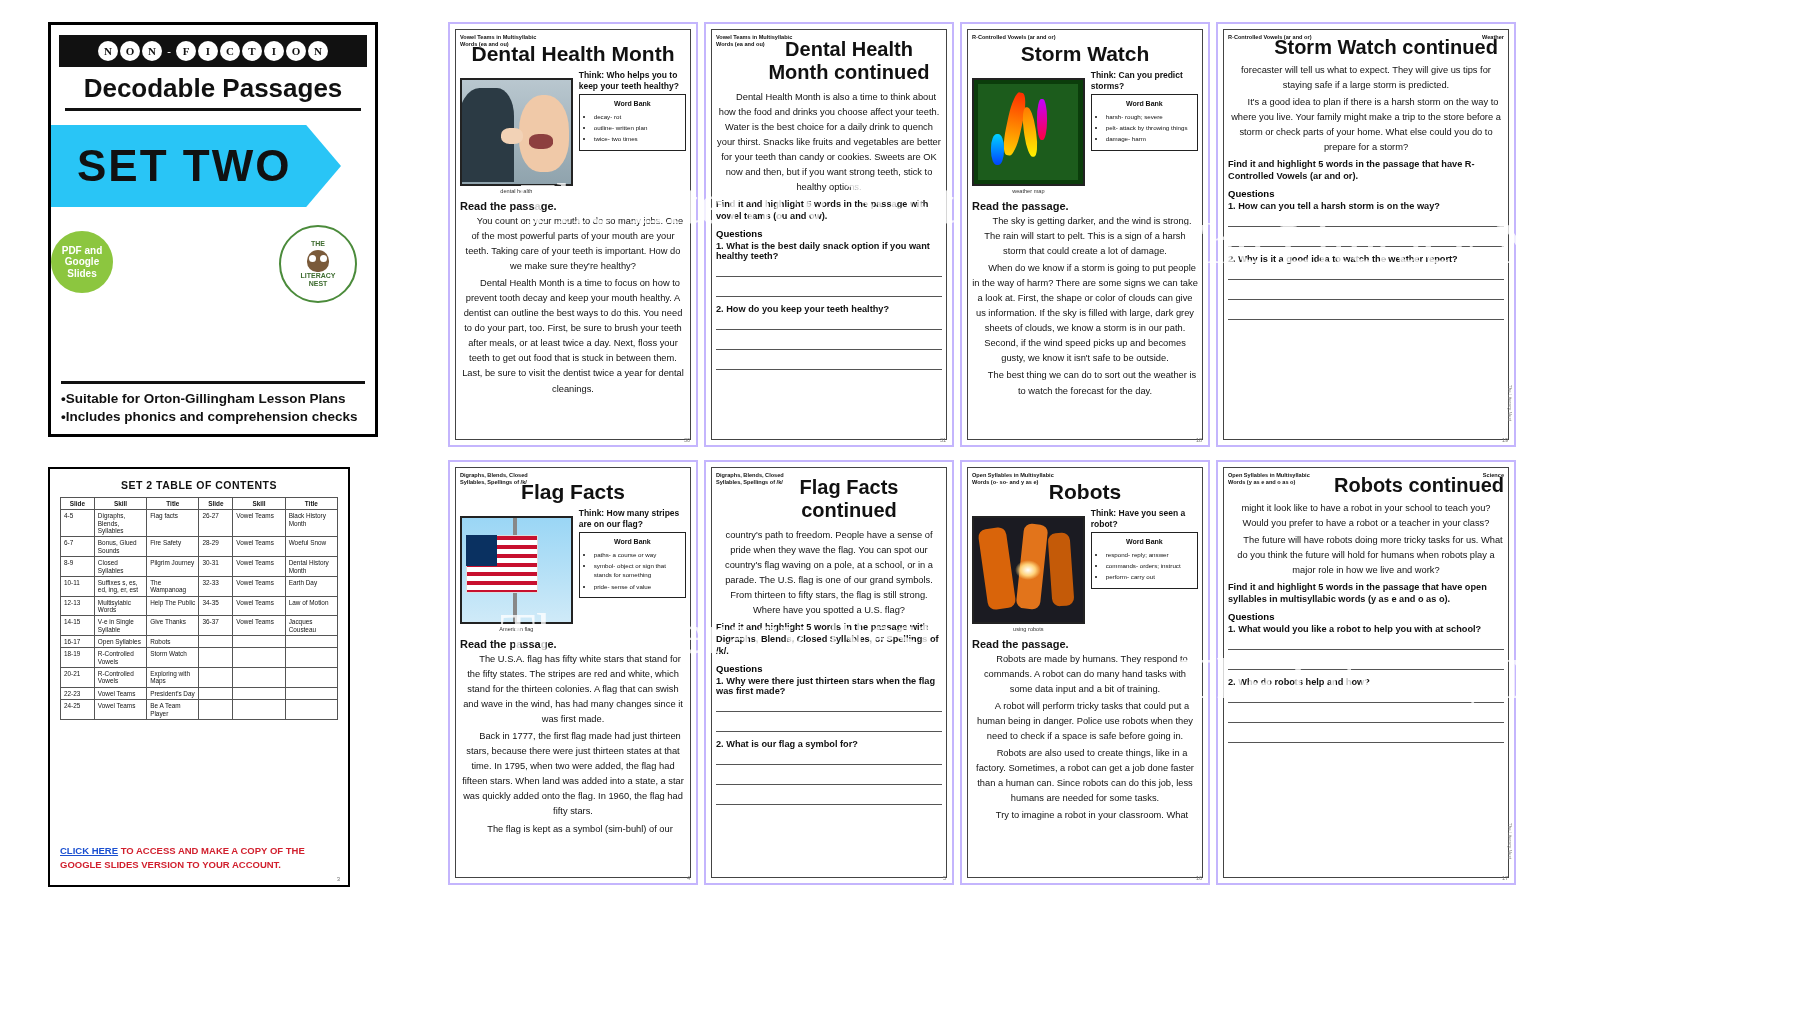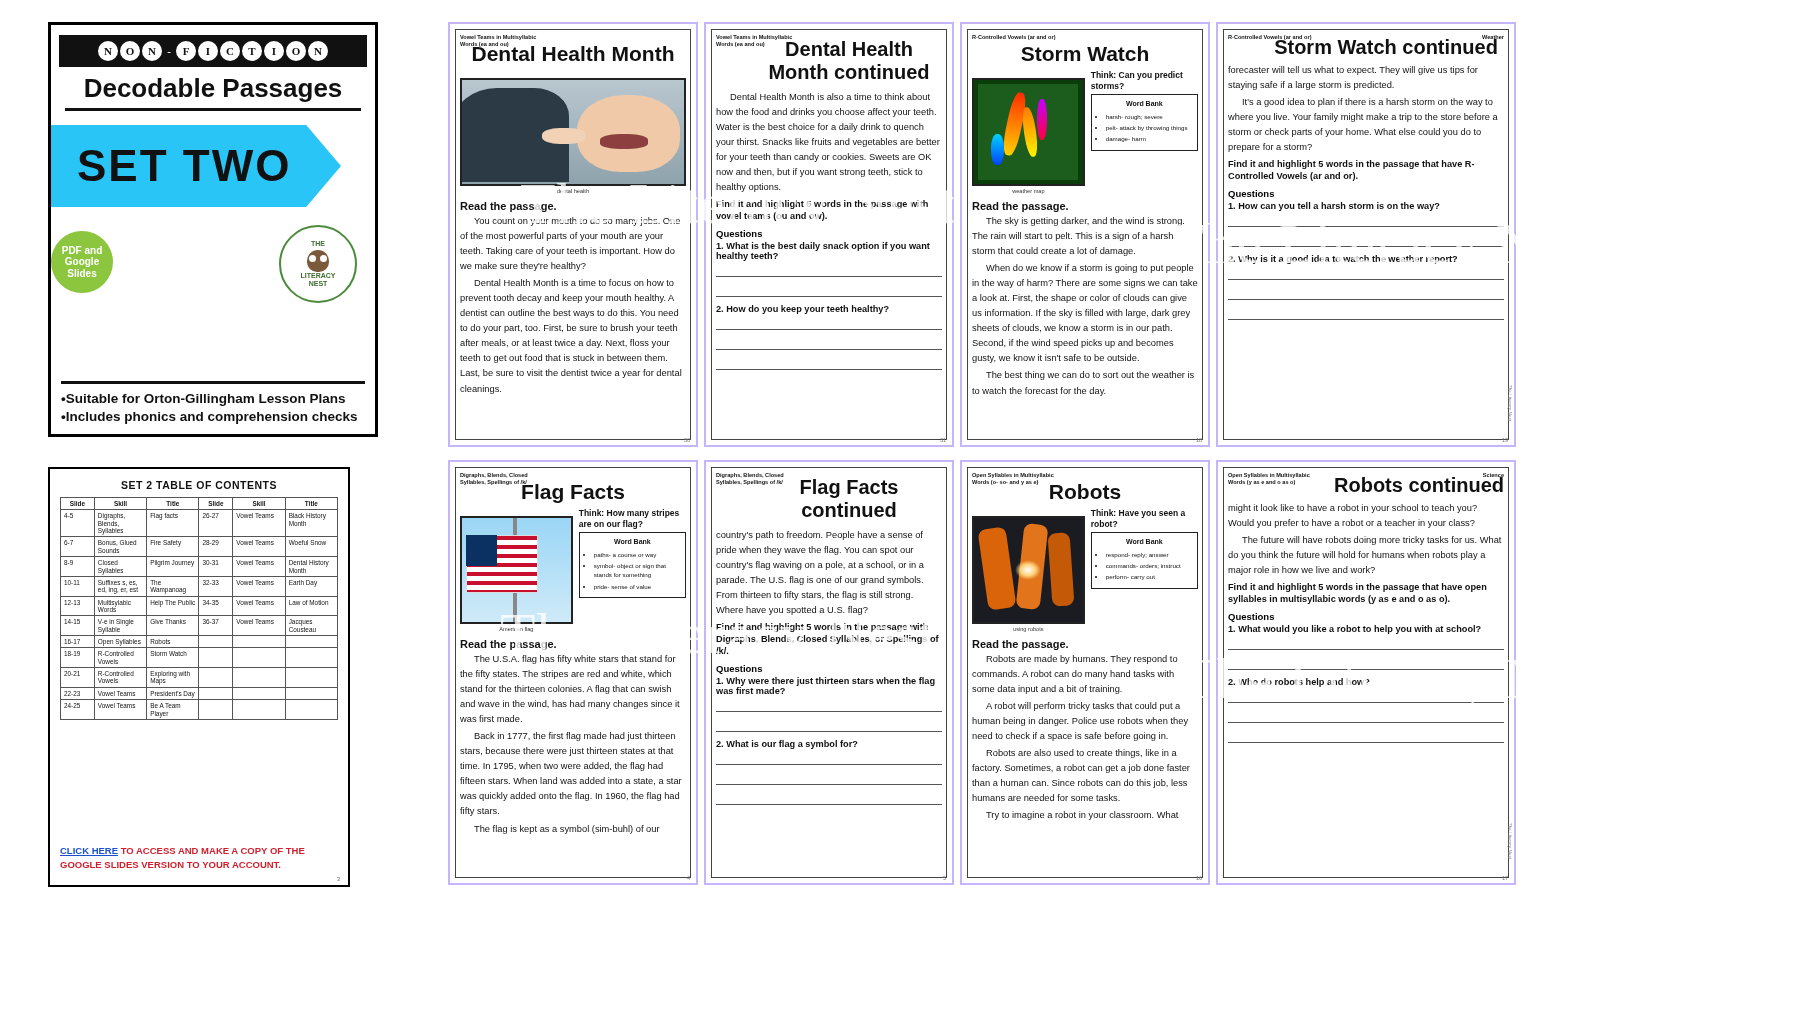--- a/index.html
+++ b/index.html
@@ -137,21 +137,21 @@
     font-size:8.5px; font-weight:bold; color:#111; line-height:1.25; margin-bottom:3px;
   }
   .wordbank-title { font-size:7px; font-weight:bold; text-align:center; margin-bottom:2px; }
   .wordbank li { margin:0 0 2px 0; }
   ul.wordbank { margin:0; padding-left:9px; }
 
   .readline {
     font-size:11px; font-weight:bold; color:#111; margin:6px 0 2px 0;
   }
   .passage { font-size:9.3px; line-height:1.62; color:#111; text-align:left; }
-  .passage p { margin:0 0 2px 0; text-indent:14px; }
+  .passage p { margin:0 0 2px 0; text-indent:14px;text-align:center; }
   .passage p.noind { text-indent:0; }
   .findline { font-size:9.2px; font-weight:bold; color:#111; line-height:1.3; margin-top:4px; }
   .qhead { font-size:9.5px; font-weight:bold; margin:5px 0 2px 0; }
   .qtext { font-size:9.2px; font-weight:bold; color:#111; margin:0 0 3px 0; }
   .blank { border-bottom:1px solid #555; height:13px; margin:0 0 7px 0; }
   .side-note {
     position:absolute; right:2px; bottom:24px; writing-mode:vertical-rl;
     font-size:4.6px; color:#888;
   }
   .sheet-pg { position:absolute; right:6px; bottom:2px; font-size:5.5px; color:#777; }
@@ -388,20 +388,31 @@
       <div class="twocol" style="margin-top:4px;">
         <div class="c1">
           <div class="photo ph-dental">
             <div class="dentist"></div>
               <div class="face"></div>
               <div class="mouth"></div>
               <div class="hand"></div>
           </div>
           <div class="photo-cap">dental health</div>
         </div>
+        <div class="c2">
+          <div class="think">Think: Who helps you to keep your teeth healthy?</div>
+          <div class="wordbox">
+            <div class="wordbank-title">Word Bank</div>
+            <ul class="wordbank">
+              <li>decay- rot</li>
+              <li>outline- written plan</li>
+              <li>twice- two times</li>
+            </ul>
+          </div>
+        </div>
       </div>
       <div class="readline">Read the passage.</div>
       <div class="passage">
         <p>You count on your mouth to do so many jobs. One of the most powerful parts of your mouth are your teeth. Taking care of your teeth is important. How do we make sure they're healthy?</p>
         <p>Dental Health Month is a time to focus on how to prevent tooth decay and keep your mouth healthy. A dentist can outline the best ways to do this. You need to do your part, too. First, be sure to brush your teeth after meals, or at least twice a day. Next, floss your teeth to get out food that is stuck in between them. Last, be sure to visit the dentist twice a year for dental cleanings.</p>
       </div>
     </div>
     <div class="sheet-pg">30</div>
   </div>
 

